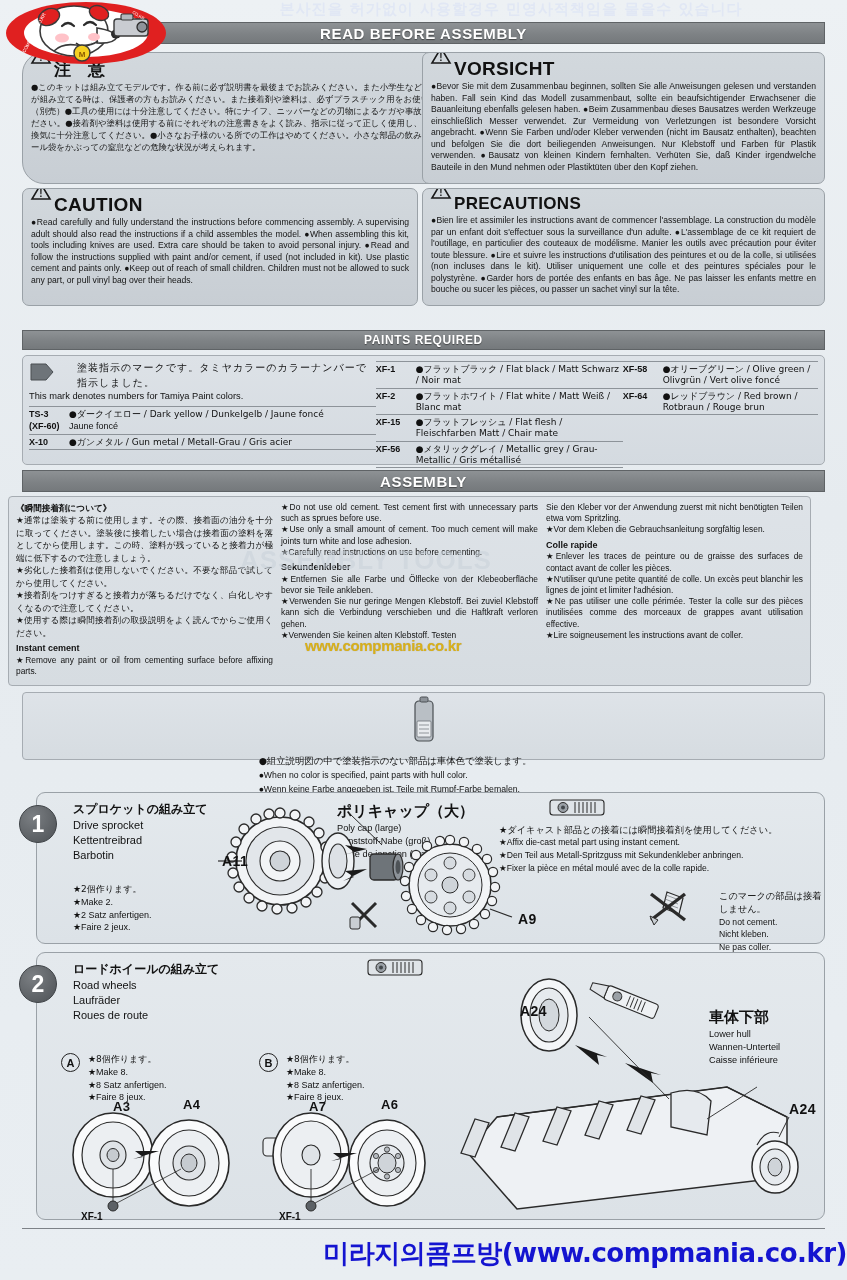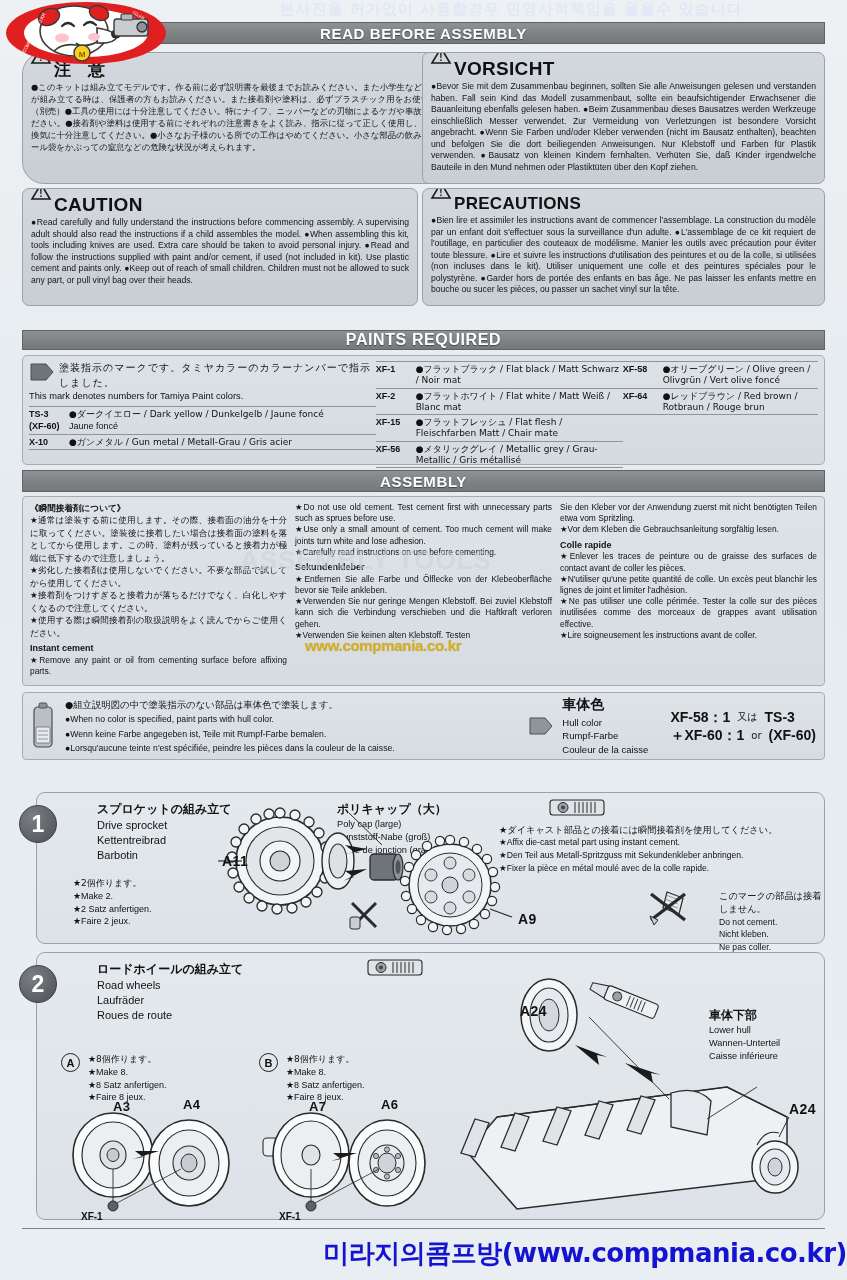--- a/index.html
+++ b/index.html
@@ -19,21 +19,21 @@
   
   .barwrap { padding: 0 22px; }
   .gbar {
     height: 22px;
     background: linear-gradient(180deg,#8e9295 0%, #7e8285 55%, #75797c 100%);
     border: 1px solid #5f6366;
     display:flex; align-items:center; justify-content:center;
     color:#fff; font-weight:bold; font-size:15px; letter-spacing:.6px;
     text-shadow: 0 1px 1px rgba(0,0,0,.45);
   }
-  .gbar.thin { height: 20px; font-size:16px; }
+  .gbar.thin { height: 20px; font-size:12px; }
 
   
   .logo {
     position:absolute; left:2px; top:1px; width:168px; height:64px;
     z-index: 40;
   }
   .korean-top {
     position:absolute; left:175px; top:0px; width:672px; height:20px;
     color:#dfe6f5; font-size:15px; font-weight:bold; letter-spacing:1px;
     text-align:center; white-space:nowrap; overflow:hidden;
@@ -79,52 +79,52 @@
   .paints-box {
     position:absolute; left:22px; top:355px; width:803px; height:110px;
     background: linear-gradient(180deg,#dde2e7 0%, #d4dae0 100%);
     border:1px solid #a6acb2; border-radius:5px;
     display:flex; padding:5px 6px;
   }
   .pcol { position:relative; }
   .pcol.c1 { width:348px; border-right:0; }
   .pcol.c2 { width:248px; }
   .pcol.c3 { width:196px; }
-  .mark-row { display:flex; gap:4px; align-items:flex-start; }
+  .mark-row { display:flex; gap:22px; align-items:flex-start; }
   .paint-blob { width:26px;height:22px;flex:none; }
   .jp-mark { font-family:"DejaVu Sans", sans-serif; font-size:10px; line-height:1.45; letter-spacing:1px;}
   .mark-en { font-size:9.3px; margin-top:1px; }
   .ptable { margin-top:5px; }
   .prow {
     display:flex; gap:4px; align-items:flex-start;
     border-top:1px solid #8d9399; padding:2px 0 1px 0; font-size:9px;
   }
   .prow:last-child { border-bottom:1px solid #8d9399; }
   .pcode { font-weight:bold; min-width:36px; white-space:nowrap; }
   .pname { line-height:1.25; }
   .jpinline { font-family:"DejaVu Sans", sans-serif; }
 
   
   .asm-bar { position:absolute; left:22px; top:470px; width:803px; }
   .asm-box {
-    position:absolute; left:22px; top:496px; width:803px; height:190px;
+    position:absolute; left:8px; top:496px; width:803px; height:190px;
     background: linear-gradient(180deg,#dee3e8 0%, #d6dce1 100%);
     border:1px solid #a6acb2; border-radius:4px;
     display:flex; padding:5px 7px; gap:8px;
   }
   .acol { width:268px; font-size:8.4px; line-height:1.33; text-align:justify;}
   .acol .jp { font-family:"DejaVu Sans", sans-serif; font-size:8.6px; line-height:1.45; }
   .acol h4 { margin:4px 0 0 0; font-size:9px; font-weight:bold;}
 
   
   .hull-box {
     position:absolute; left:22px; top:692px; width:803px; height:68px;
     background: linear-gradient(180deg,#dee3e8 0%, #d6dce1 100%);
     border:1px solid #a6acb2; border-radius:4px;
-    display:flex; align-items:center; padding:4px 8px; gap:10px;
+    display:flex; align-items:center; padding:4px 8px; gap:10px;flex-direction:column;
   }
   .spray-icon { width:24px;height:46px;flex:none;}
   .hull-lines { font-size:8.7px; line-height:1.62; }
   .hull-lines .jp { font-family:"DejaVu Sans", sans-serif; font-size:9.4px;}
   .hull-right { margin-left:auto; display:flex; align-items:center; gap:8px; }
   .hull-names { font-size:9.5px; line-height:1.45;}
   .hull-names .jp { font-family:Liberation Mono, monospace; font-weight:bold; font-size:14px;}
   .hull-formula { font-size:14px; font-weight:bold; line-height:1.3; white-space:nowrap;}
   .hull-formula .sm { font-size:10px; font-weight:normal; font-family:"DejaVu Sans", sans-serif;}
 
@@ -136,34 +136,34 @@
   }
   .step1 { top:792px; height:152px; }
   .step2 { top:952px; height:268px; }
   .stepnum {
     position:absolute; left:-18px; top:12px; width:38px;height:38px;border-radius:50%;
     background: radial-gradient(circle at 35% 30%, #7b7f83, #4d5155);
     color:#fff; font-size:23px; font-weight:bold;
     display:flex;align-items:center;justify-content:center;
     border:1px solid #3d4145;
   }
-  .step-titles { position:absolute; left:36px; top:8px; font-size:11px; line-height:1.38;margin-left:24px; }
+  .step-titles { position:absolute; left:36px; top:8px; font-size:11px; line-height:1.38; }
   .step-titles .jp { font-family:"DejaVu Sans", sans-serif; font-size:12px; font-weight:bold;}
   .make-list { position:absolute; font-size:9px; line-height:1.42; }
   .make-list .jp { font-family:"DejaVu Sans", sans-serif; }
   .ab-circle {
     width:19px;height:19px;border-radius:50%;border:1.3px solid #222;
     display:flex;align-items:center;justify-content:center;font-size:11px;font-weight:bold;
     flex:none;
   }
   .note-block { position:absolute; font-size:8.6px; line-height:1.46; }
   .note-block .jp { font-family:"DejaVu Sans", sans-serif; font-size:9.2px;}
   .part-label { position:absolute; font-size:14px; font-weight:bold; letter-spacing:.4px;}
   .small-label { position:absolute; font-size:9.2px; line-height:1.4;}
-  .small-label .jp { font-family:"DejaVu Sans", sans-serif; font-weight:bold; font-size:12px;}
+  .small-label .jp { font-family:"DejaVu Sans", sans-serif; font-weight:bold; font-size:15px;}
   .paint-tag { position:absolute; font-size:10px; font-weight:bold; }
 
   
   .wm-mid {
     position:absolute; left:305px; top:637px;
     color:#d9b019; font-size:15px; font-weight:bold; letter-spacing:-.3px;
     font-family:"Liberation Sans", sans-serif; z-index:30; white-space:nowrap;
     text-shadow: 0 0 1px rgba(0,0,0,.25);
   }
   .wm-ghost {
@@ -433,21 +433,21 @@
 
   <div class="step step1">
     <div class="stepnum">1</div>
     <div class="step-titles">
       <div class="jp">スプロケットの組み立て</div>
       <div>Drive sprocket</div>
       <div>Kettentreibrad</div>
       <div>Barbotin</div>
     </div>
 
-    <div class="make-list" style="left:36px; top:84px;">
+    <div class="make-list" style="left:36px; top:90px;">
       <div class="jp">★2個作ります。</div>
       <div>★Make 2.</div>
       <div>★2 Satz anfertigen.</div>
       <div>★Faire 2 jeux.</div>
     </div>
 
     <div class="small-label" style="left:300px; top:8px;">
       <div class="jp">ポリキャップ（大）</div>
       <div>Poly cap (large)</div>
       <div>Kunststoff-Nabe (groß)</div>

